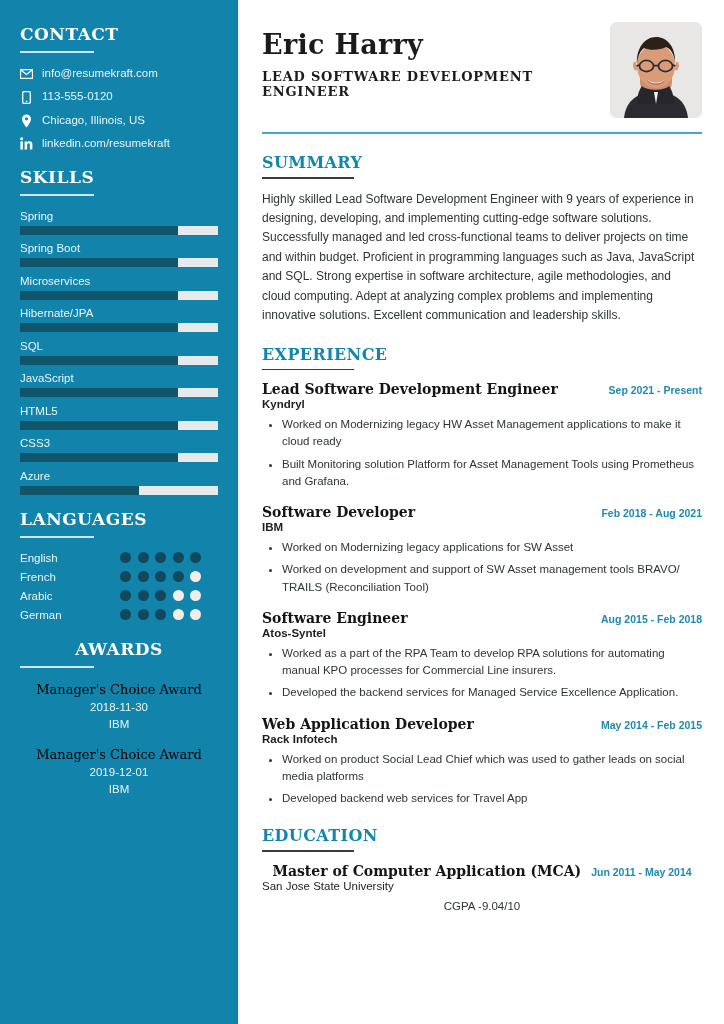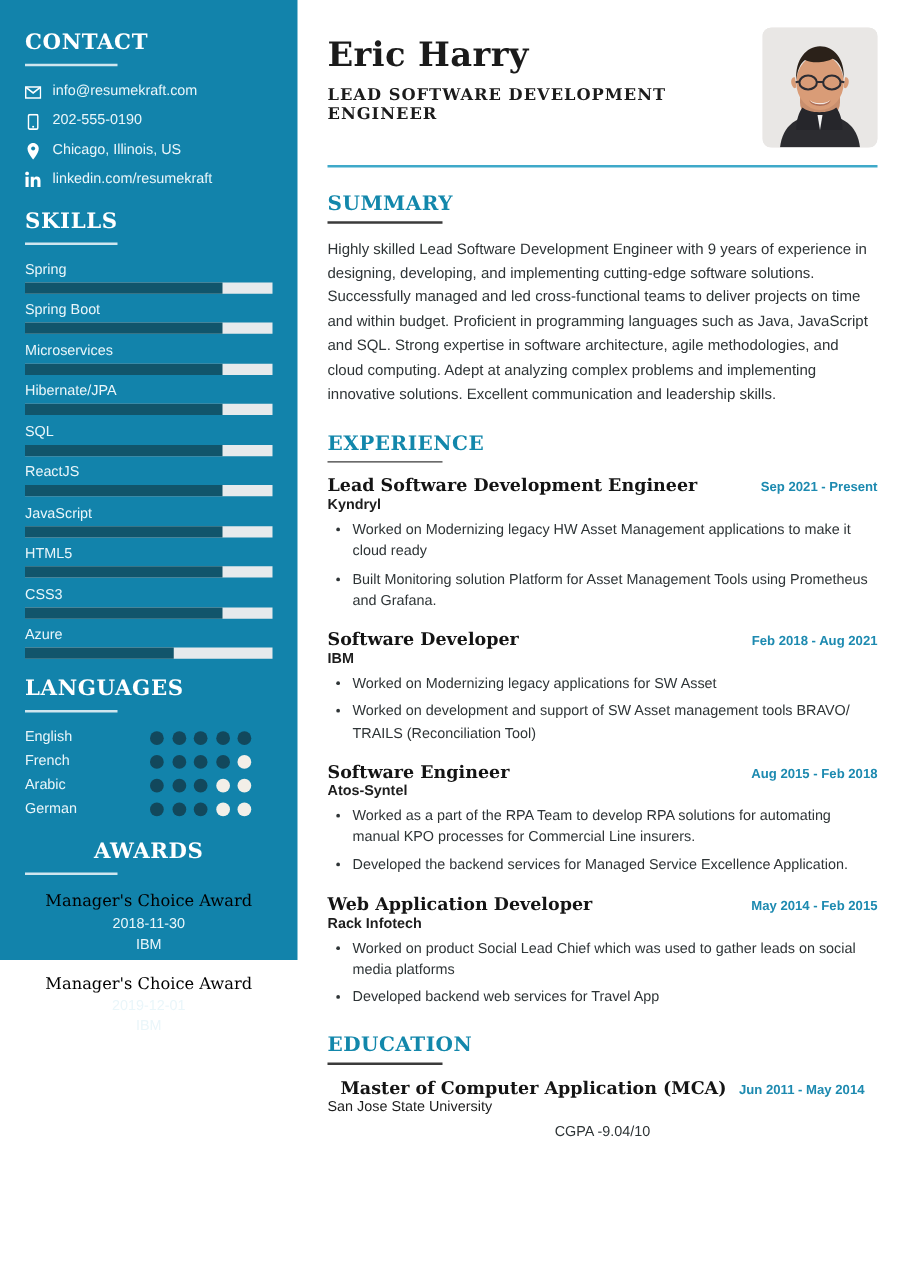--- a/index.html
+++ b/index.html
@@ -6,21 +6,21 @@
   html,body { width:724px; height:1024px; }
   body {
     font-family:"Liberation Sans", sans-serif;
     background:#ffffff;
     overflow:hidden;
   }
   .page { position:relative; width:724px; height:1024px; background:#fff; display:flex; }
 
   
   .sidebar {
-    width:238px; min-width:238px; height:768px;
+    width:238px; min-width:238px; height:1024px;
     background:#1283ab;
     padding:24px 20px 0 20px;
     color:#ffffff;
     position:relative;
   }
   .side-sec { margin-bottom:4px; }
   .side-h {
     font-family:"DejaVu Serif", serif;
     font-weight:bold;
     font-size:17px;
@@ -135,21 +135,21 @@
           <span>info@resumekraft.com</span>
         </div>
 
         <div class="contact-row">
           <span class="cicon">
             <svg width="9" height="13" viewBox="0 0 9 13">
                 <rect x="0.7" y="0.7" width="7.6" height="11.6" rx="1.2" fill="none" stroke="#fff" stroke-width="1.3"></rect>
                 <circle cx="4.5" cy="10.4" r="0.8" fill="#fff"></circle>
               </svg>
           </span>
-          <span>202-555-0190</span>
+          <span>113-555-0120</span>
         </div>
 
         <div class="contact-row">
           <span class="cicon">
             <svg width="11" height="14" viewBox="0 0 11 14">
                 <path d="M5.5 0.4C3 0.4 1 2.4 1 4.9c0 3.3 4.5 8.6 4.5 8.6S10 8.2 10 4.9C10 2.4 8 0.4 5.5 0.4z" fill="#fff"></path>
                 <circle cx="5.5" cy="4.8" r="1.6" fill="#1283ab"></circle>
               </svg>
           </span>
           <span>Chicago, Illinois, US</span>
@@ -192,26 +192,20 @@
             </div>
           </div>
           <div class="skill">
             <div class="skill-name">Hibernate/JPA</div>
             <div class="skill-track">
               <div class="skill-fill" style="width:80%"></div>
             </div>
           </div>
           <div class="skill">
             <div class="skill-name">SQL</div>
-            <div class="skill-track">
-              <div class="skill-fill" style="width:80%"></div>
-            </div>
-          </div>
-          <div class="skill">
-            <div class="skill-name">ReactJS</div>
             <div class="skill-track">
               <div class="skill-fill" style="width:80%"></div>
             </div>
           </div>
           <div class="skill">
             <div class="skill-name">JavaScript</div>
             <div class="skill-track">
               <div class="skill-fill" style="width:80%"></div>
             </div>
           </div>

